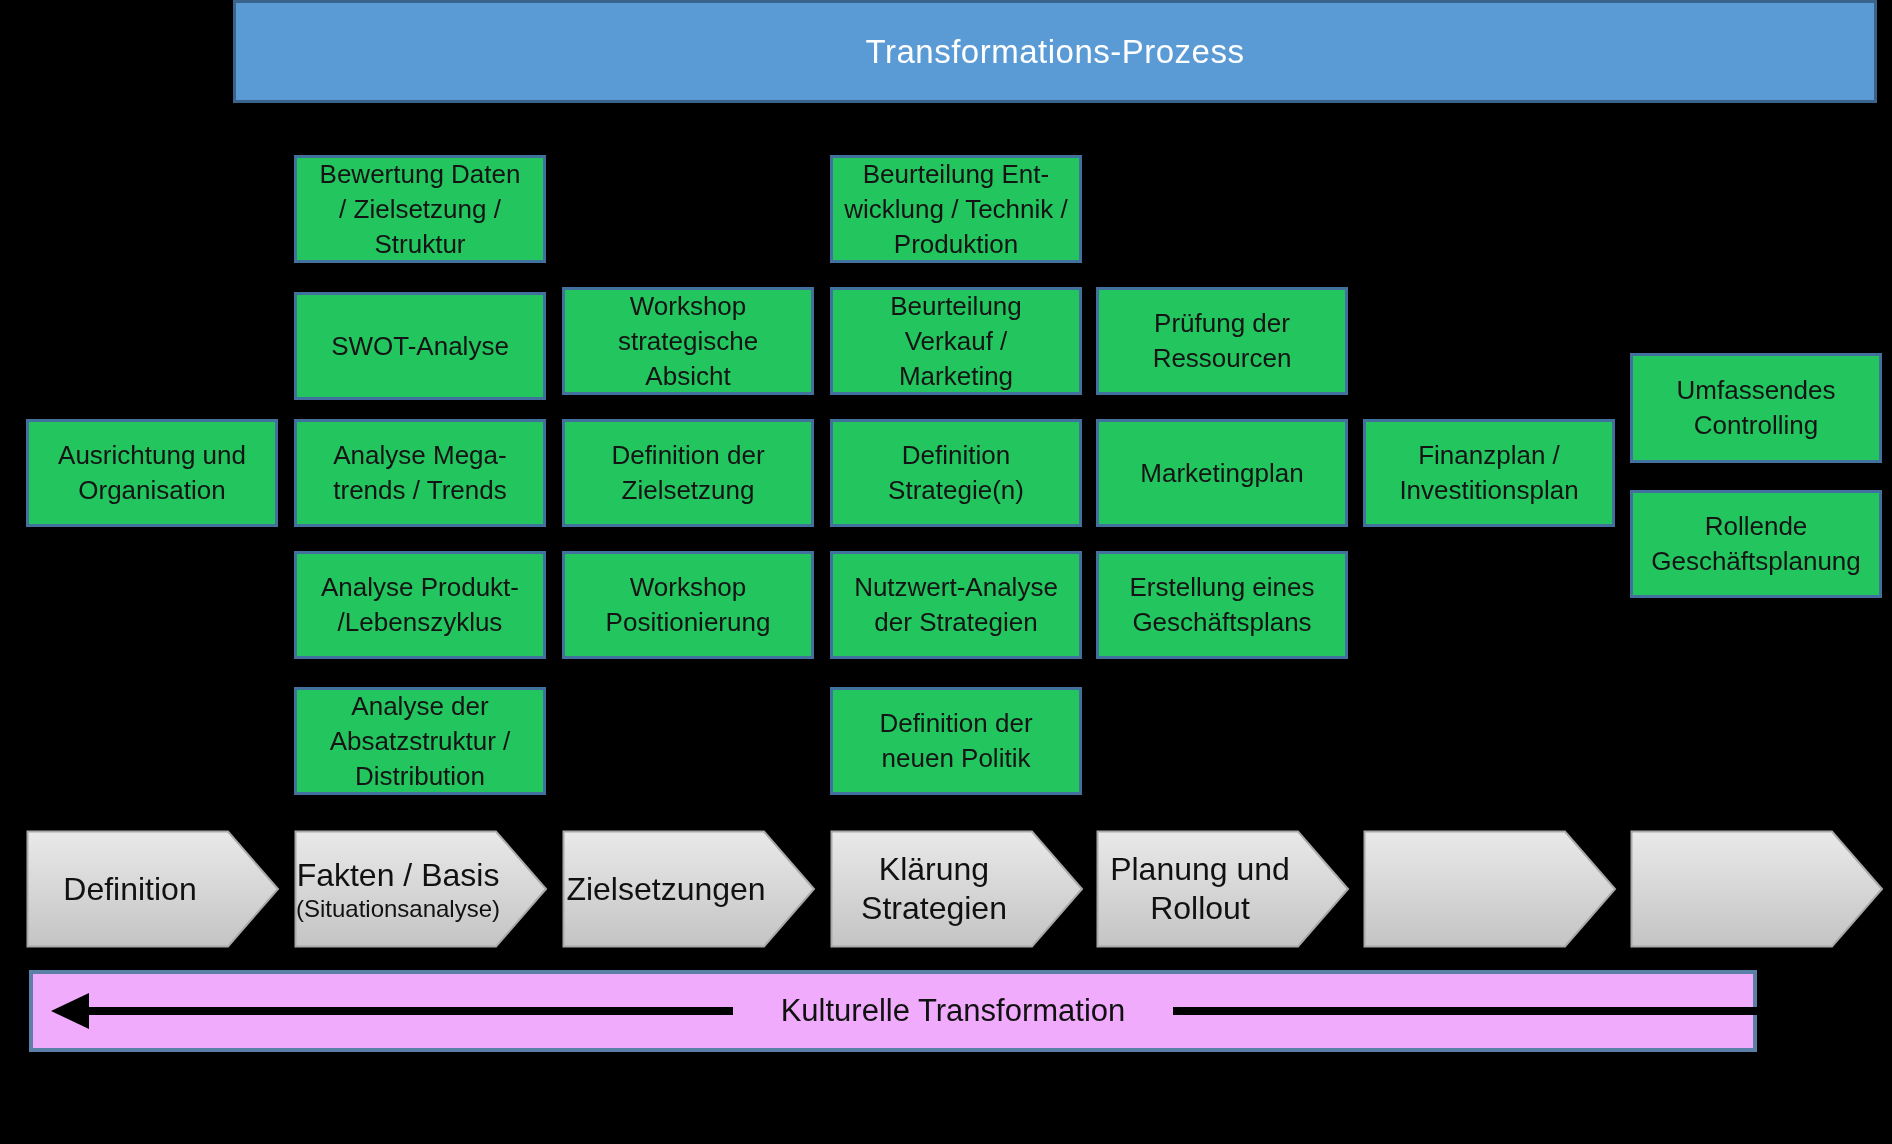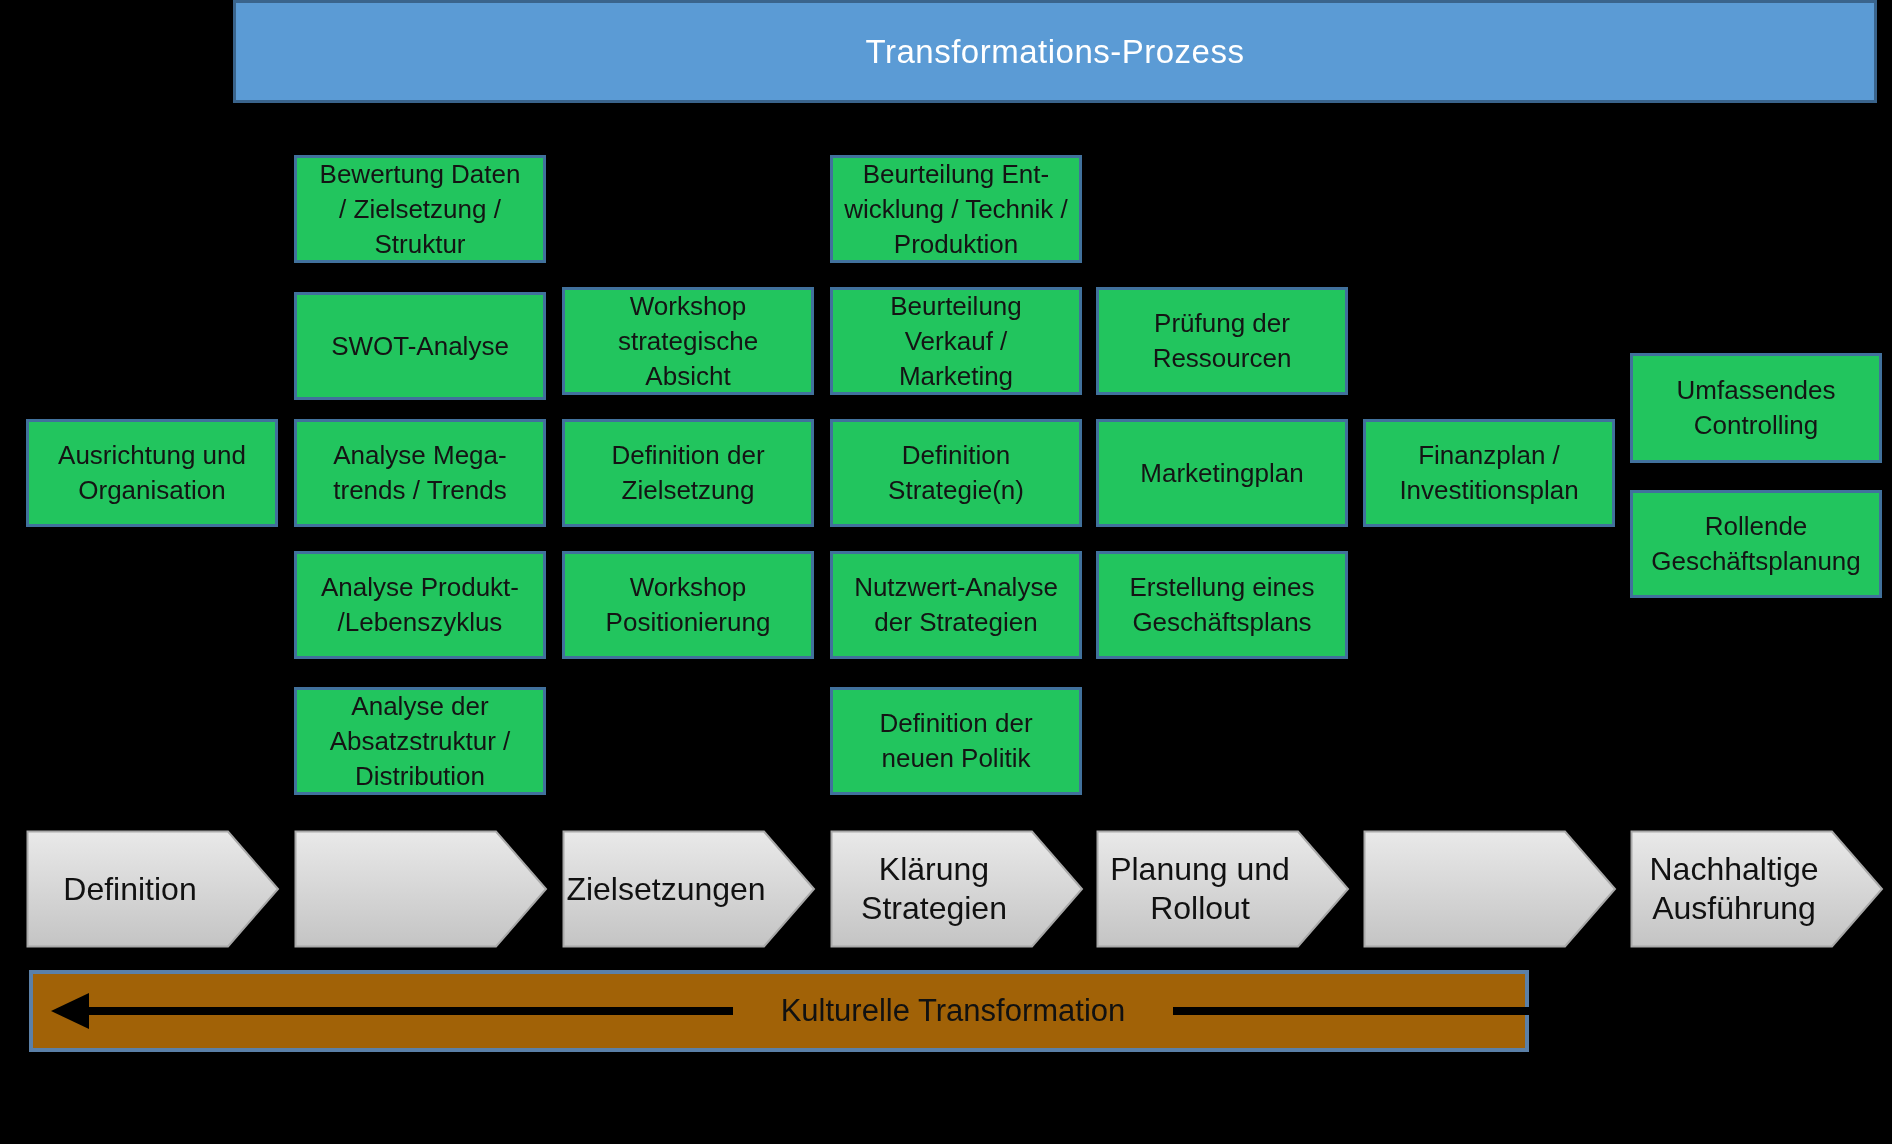--- a/index.html
+++ b/index.html
@@ -28,22 +28,22 @@
   .phase svg{position:absolute;left:0;top:0;width:254px;height:118px;}
   .phase .plabel{
     position:absolute;left:0;top:0;width:208px;height:118px;
     display:flex;flex-direction:column;align-items:center;justify-content:center;
     text-align:center;color:#111;font-size:32px;line-height:39px;
   }
   .phase .plabel .sub{font-size:24px;line-height:28px;}
   .phase .plabel span{display:block;white-space:nowrap;}
   
   .culture{
-    left:29px;top:970px;width:1500px;height:82px;
-    background:#a16207;border:4px solid #5B80A8;box-sizing:border-box;
+    left:29px;top:970px;width:1728px;height:82px;
+    background:#f0abfc;border:4px solid #5B80A8;box-sizing:border-box;
   }
   .culture svg{position:absolute;left:0;top:0;width:1840px;height:74px;}
   .culture .clabel{
     position:absolute;left:0;top:0;width:1840px;height:74px;
     display:flex;align-items:center;justify-content:center;
     color:#111;font-size:31px;
   }
 </style>
 </head>
 <body>
@@ -152,20 +152,25 @@
   <div class="plabel">
       <span>Definition</span>
       <span></span>
       <span class="sub"></span>
     </div>
 </div>
 <div class="abs phase" style="left:294px;top:830px">
   <svg viewBox="0 0 254 118">
       <polygon points="1.5,1.5 202,1.5 252,59 202,116.5 1.5,116.5" fill="url(#phaseGrad)" stroke="#A9A9A9" stroke-width="2"></polygon>
     </svg>
+  <div class="plabel">
+      <span>Fakten / Basis</span>
+      <span></span>
+      <span class="sub">(Situationsanalyse)</span>
+    </div>
 </div>
 <div class="abs phase" style="left:562px;top:830px">
   <svg viewBox="0 0 254 118">
       <polygon points="1.5,1.5 202,1.5 252,59 202,116.5 1.5,116.5" fill="url(#phaseGrad)" stroke="#A9A9A9" stroke-width="2"></polygon>
     </svg>
   <div class="plabel">
       <span>Zielsetzungen</span>
       <span></span>
       <span class="sub"></span>
     </div>
@@ -192,25 +197,20 @@
 </div>
 <div class="abs phase" style="left:1363px;top:830px">
   <svg viewBox="0 0 254 118">
       <polygon points="1.5,1.5 202,1.5 252,59 202,116.5 1.5,116.5" fill="url(#phaseGrad)" stroke="#A9A9A9" stroke-width="2"></polygon>
     </svg>
 </div>
 <div class="abs phase" style="left:1630px;top:830px">
   <svg viewBox="0 0 254 118">
       <polygon points="1.5,1.5 202,1.5 252,59 202,116.5 1.5,116.5" fill="url(#phaseGrad)" stroke="#A9A9A9" stroke-width="2"></polygon>
     </svg>
-  <div class="plabel">
-      <span>Nachhaltige</span>
-      <span>Ausführung</span>
-      <span class="sub"></span>
-    </div>
 </div>
 
 <div class="abs culture">
   <svg viewBox="0 0 1840 74">
     <rect x="52" y="33" width="648" height="8" fill="#000"></rect>
     <polygon points="18,37 56,19 56,55" fill="#000"></polygon>
     <rect x="1140" y="33" width="648" height="8" fill="#000"></rect>
     <polygon points="1822,37 1784,19 1784,55" fill="#000"></polygon>
   </svg>
   <div class="clabel">

